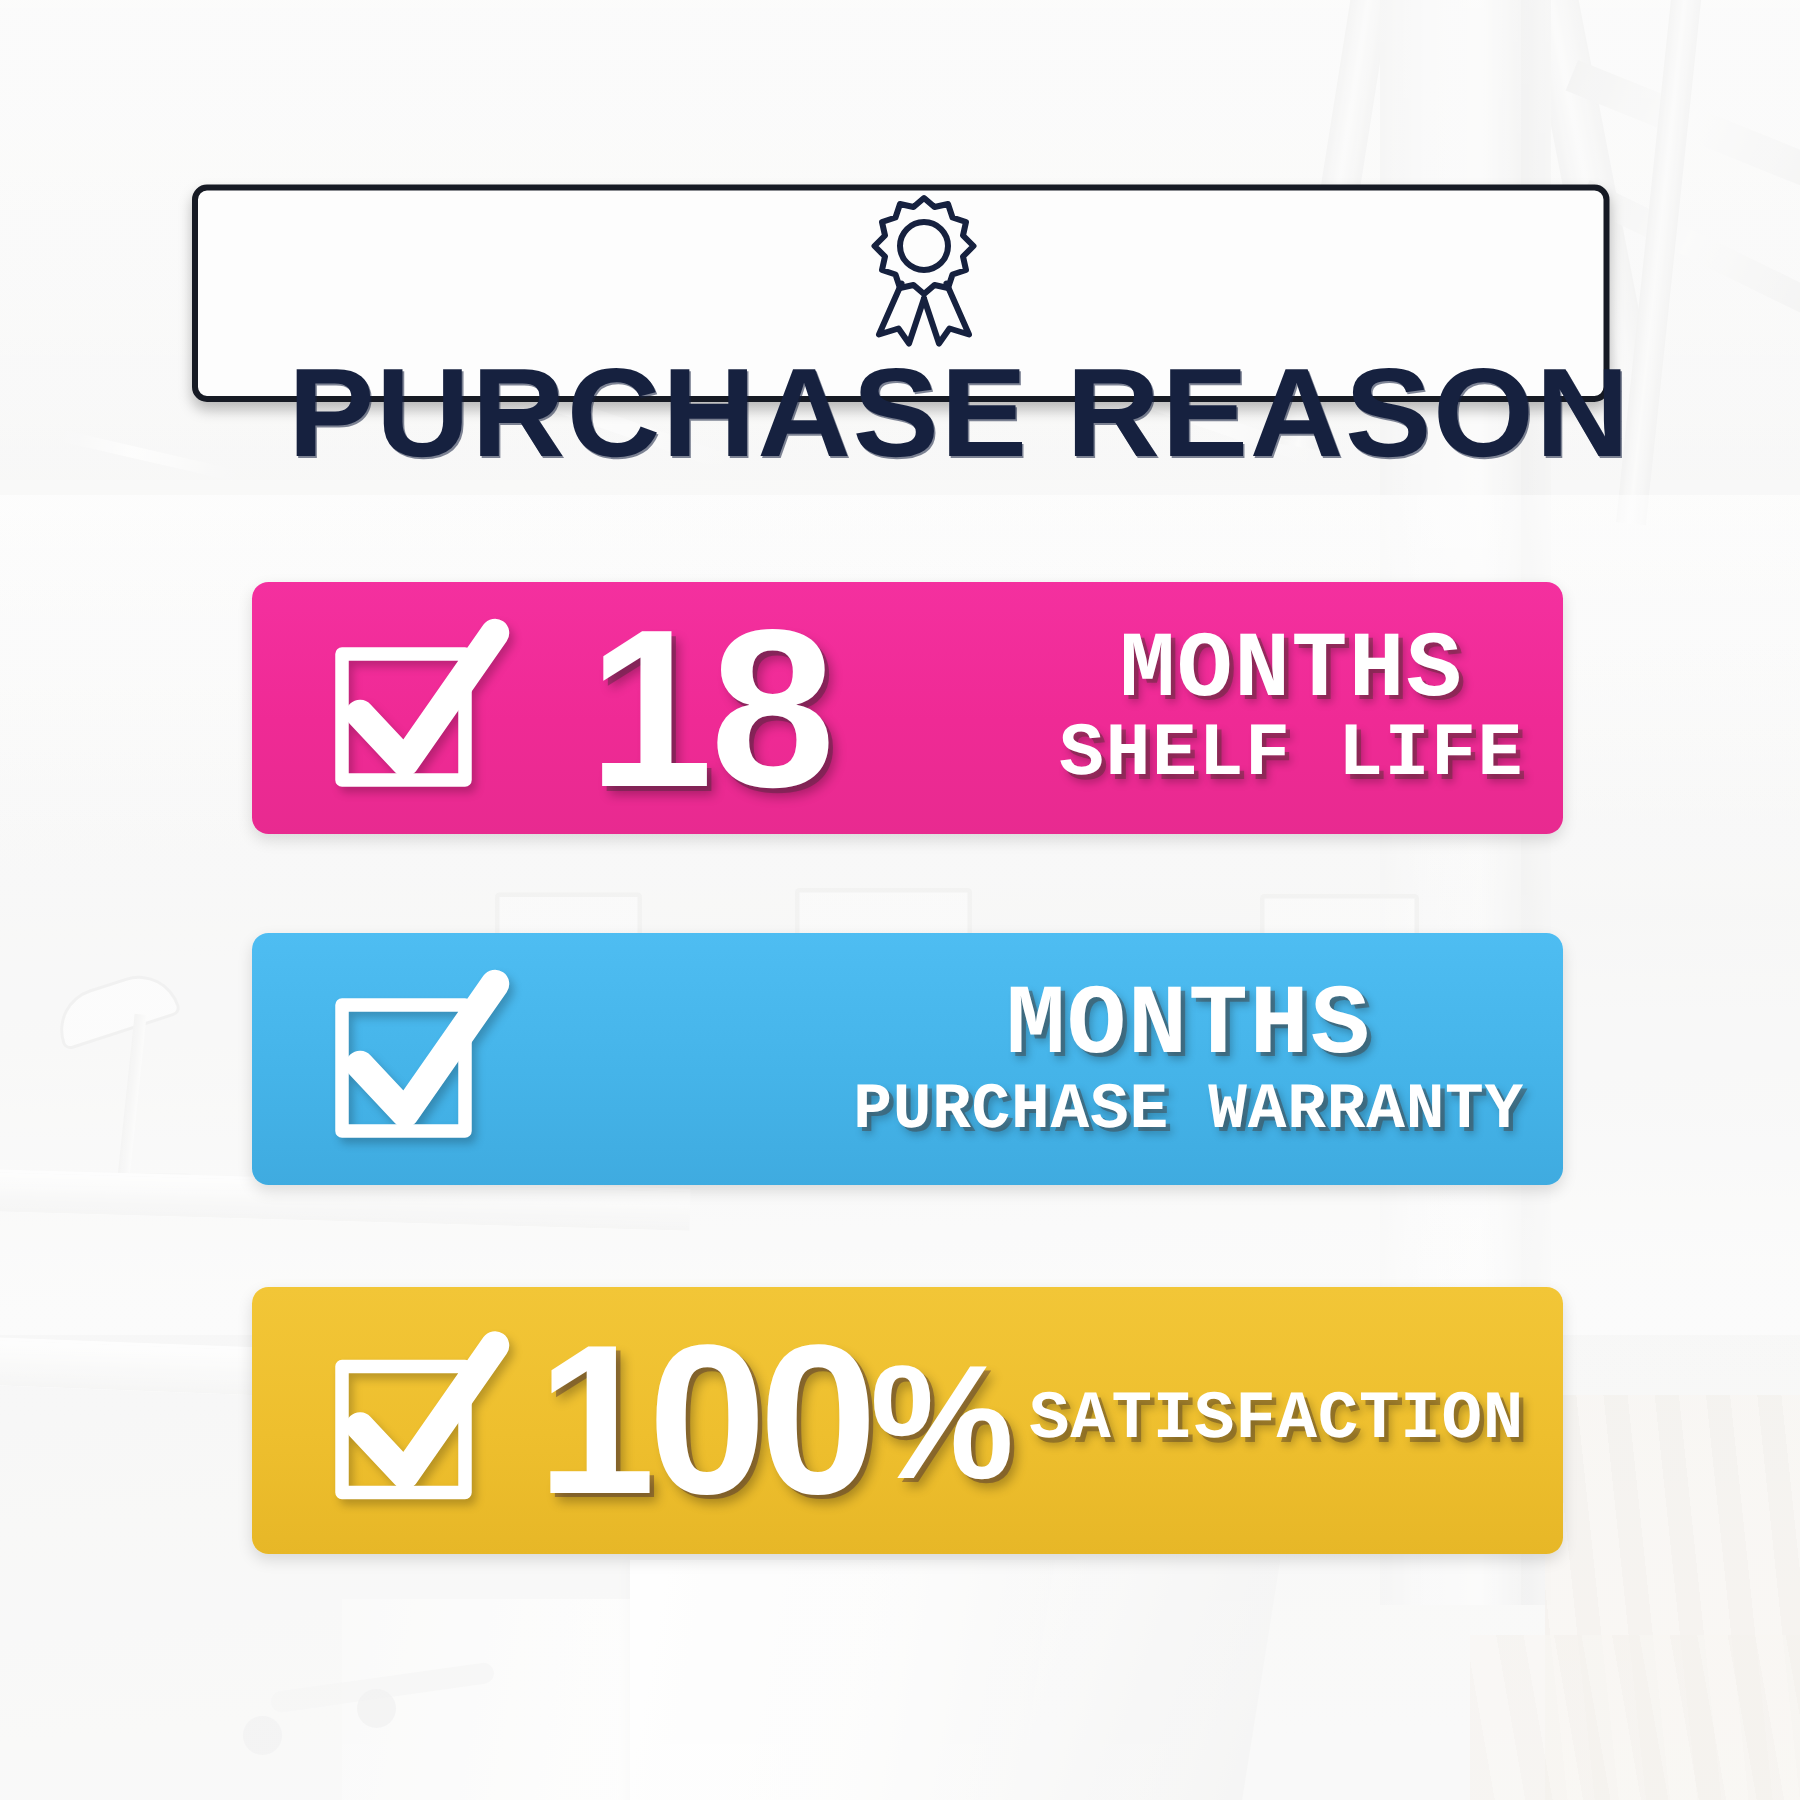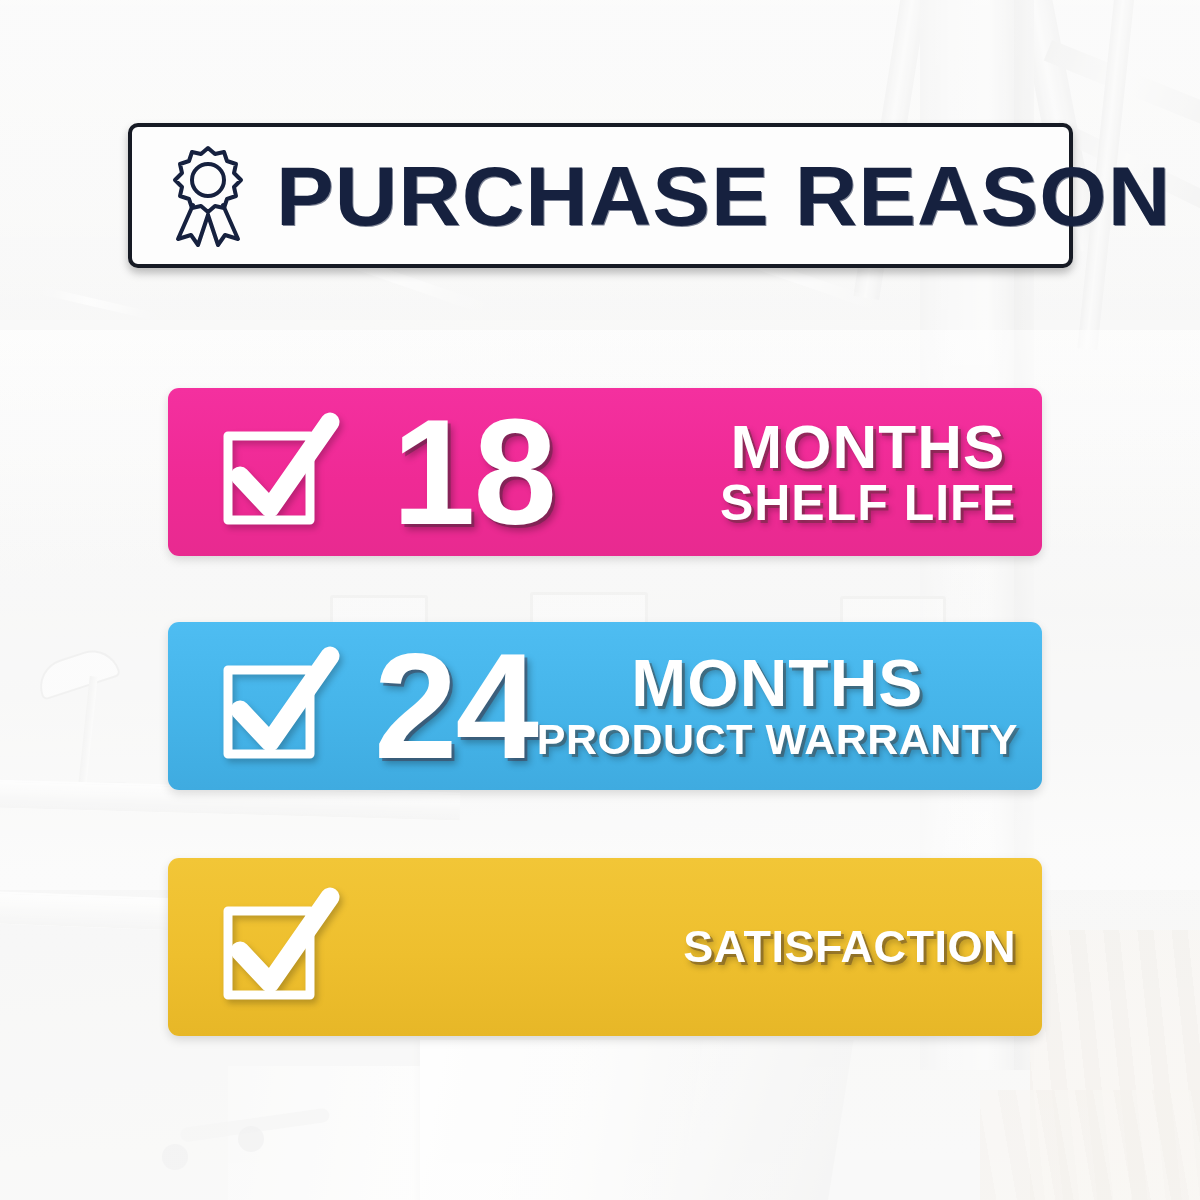--- a/index.html
+++ b/index.html
@@ -221,20 +221,21 @@
     width: 945px;
     height: 145px;
     background: #fdfdfd;
     border: 4px solid #161a24;
     border-radius: 10px;
     box-shadow: 0 5px 9px rgba(0,0,0,.26);
     display: flex;
     align-items: center;
     box-sizing: border-box;
     padding-left: 30px;
+    flex-direction: column;
   }
 
   .ribbon-icon {
     width: 92px;
     height: 106px;
     flex: 0 0 auto;
     display: block;
   }
 
   .header-title {
@@ -298,21 +299,21 @@
 
   .pct {
     font-size: 108px;
     vertical-align: 10px;
     letter-spacing: -4px;
   }
 
   
   .caption {
     color: #ffffff;
-    font-family: Liberation Sans, sans-serif;
+    font-family: Liberation Mono, monospace;
     font-weight: 700;
     text-align: center;
     line-height: 1.02;
     margin-left: auto;
     margin-right: 26px;
     text-shadow:
       3px 3px 0 rgba(70,50,40,.40),
       4px 5px 6px rgba(0,0,0,.26);
   }
   .cap-l1 { display: block; white-space: nowrap; }
@@ -407,32 +408,32 @@
     </div>
   </div>
 
   <div class="bar bar-blue">
     <div class="check-wrap">
       <svg class="check-svg" viewBox="0 0 140 140">
         <path d="M22 34 H104 V118 H22 Z" fill="none" stroke="#ffffff" stroke-width="9" stroke-linejoin="round"></path>
         <path d="M34 74 L64 106 L124 20" fill="none" stroke="#ffffff" stroke-width="19" stroke-linecap="round" stroke-linejoin="round"></path>
       </svg>
     </div>
-    <div class="big-num num-blue">24</div>
     <div class="caption cap-blue">
       <span class="cap-l1">MONTHS</span>
-      <span class="cap-l2">PRODUCT WARRANTY</span>
+      <span class="cap-l2">PURCHASE WARRANTY</span>
     </div>
   </div>
 
   <div class="bar bar-yellow">
     <div class="check-wrap">
       <svg class="check-svg" viewBox="0 0 140 140">
         <path d="M22 34 H104 V118 H22 Z" fill="none" stroke="#ffffff" stroke-width="9" stroke-linejoin="round"></path>
         <path d="M34 74 L64 106 L124 20" fill="none" stroke="#ffffff" stroke-width="19" stroke-linecap="round" stroke-linejoin="round"></path>
       </svg>
     </div>
+    <div class="big-num num-yellow"><span>100</span><span class="pct">%</span></div>
     <div class="caption cap-yellow">
       <span class="cap-l2">SATISFACTION</span>
     </div>
   </div>
 
 </div>
 
 </body></html>

